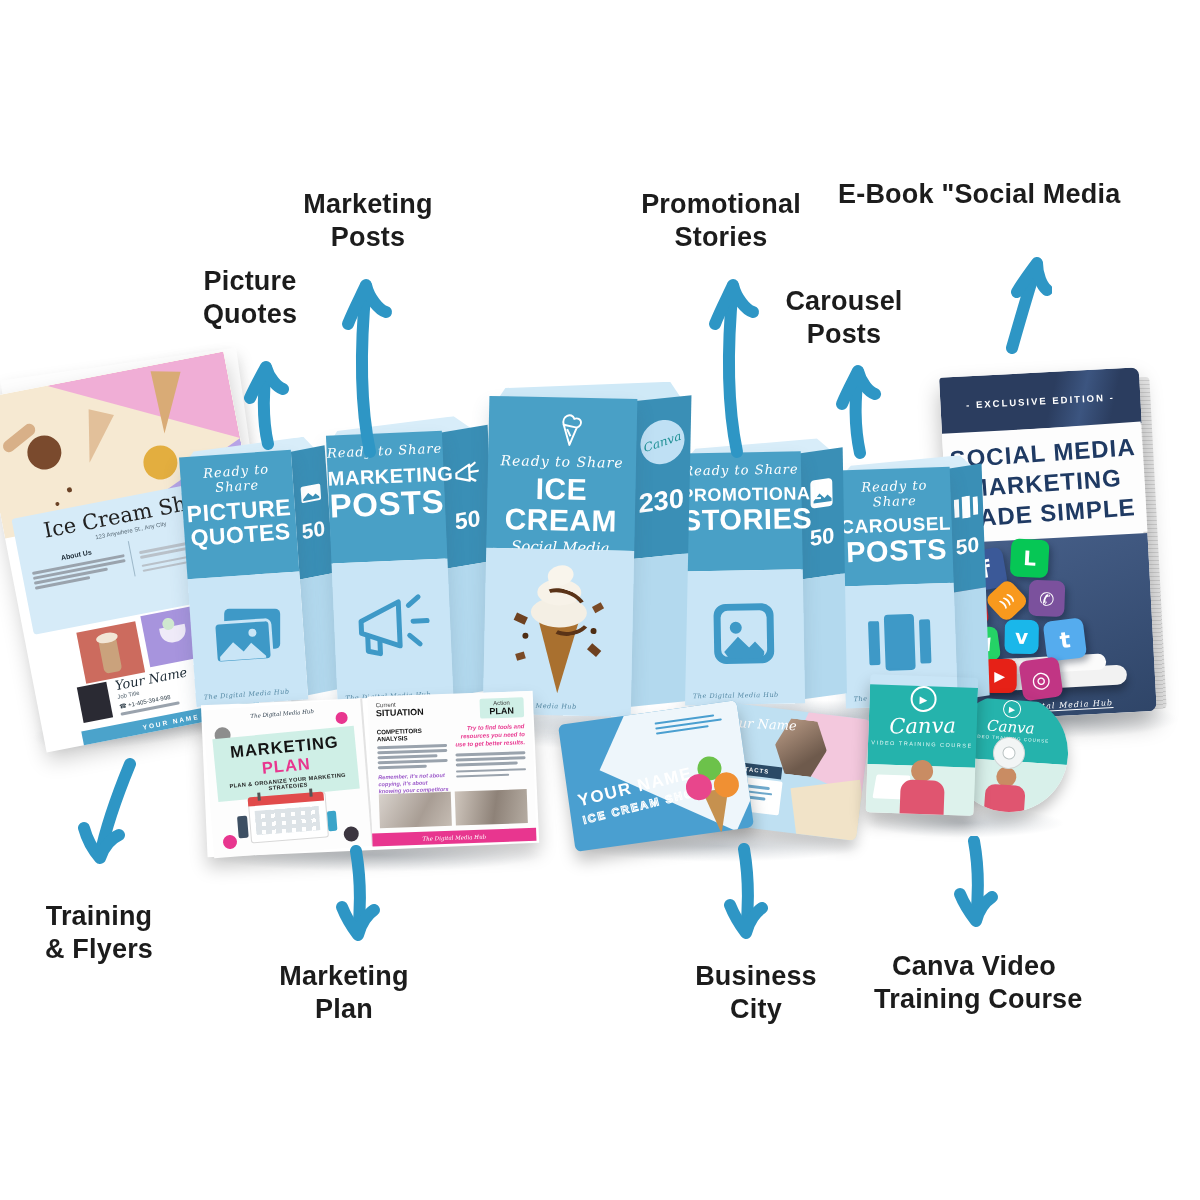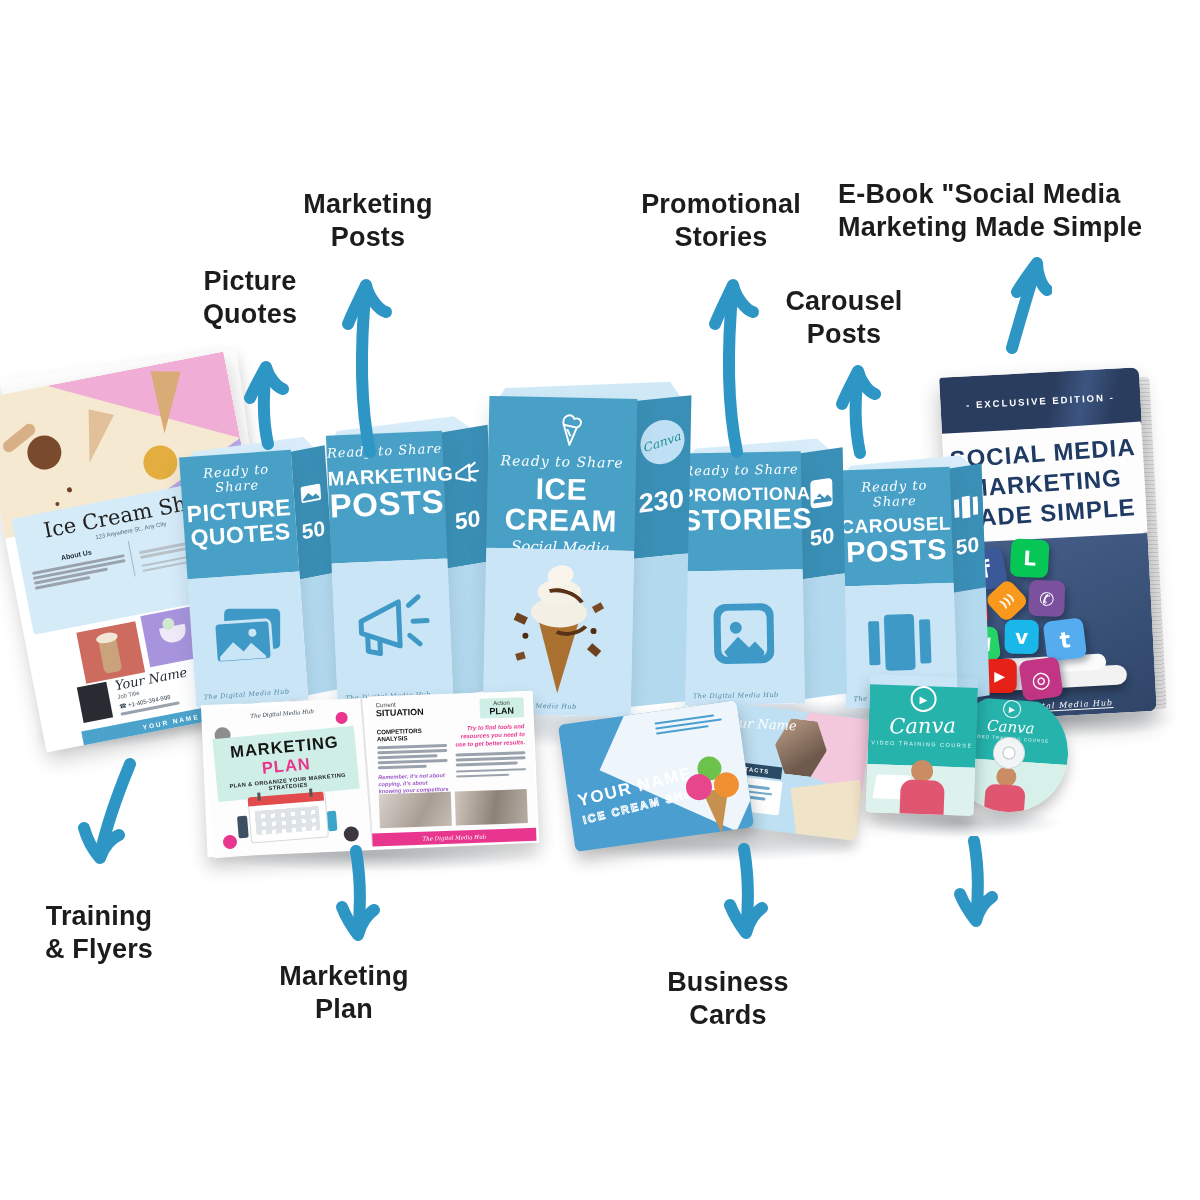--- a/index.html
+++ b/index.html
@@ -499,28 +499,31 @@
   <div class="callout" style="left:631px;top:188px;width:180px;">
     <div>Promotional</div>
     <div>Stories</div>
   </div>
   <div class="callout" style="left:764px;top:285px;width:160px;">
     <div>Carousel</div>
     <div>Posts</div>
   </div>
   <div class="callout" style="left:838px;top:178px;width:280px;">
     <div>E-Book "Social Media</div>
-    <div>Marketing Made Simple</div>
   </div>
   <div class="callout" style="left:24px;top:900px;width:150px;">
     <div>Training</div>
     <div>&amp; Flyers</div>
   </div>
   <div class="callout" style="left:264px;top:960px;width:160px;">
     <div>Marketing</div>
     <div>Plan</div>
   </div>
-  <div class="callout" style="left:648px;top:960px;width:160px;margin-top:6px;">
+  <div class="callout" style="left:676px;top:960px;width:160px;">
     <div>Business</div>
-    <div>Cards</div>
+    <div>City</div>
+  </div>
+  <div class="callout" style="left:874px;top:950px;width:200px;">
+    <div>Canva Video</div>
+    <div>Training Course</div>
   </div>
 
 </div>
 
 </body></html>

